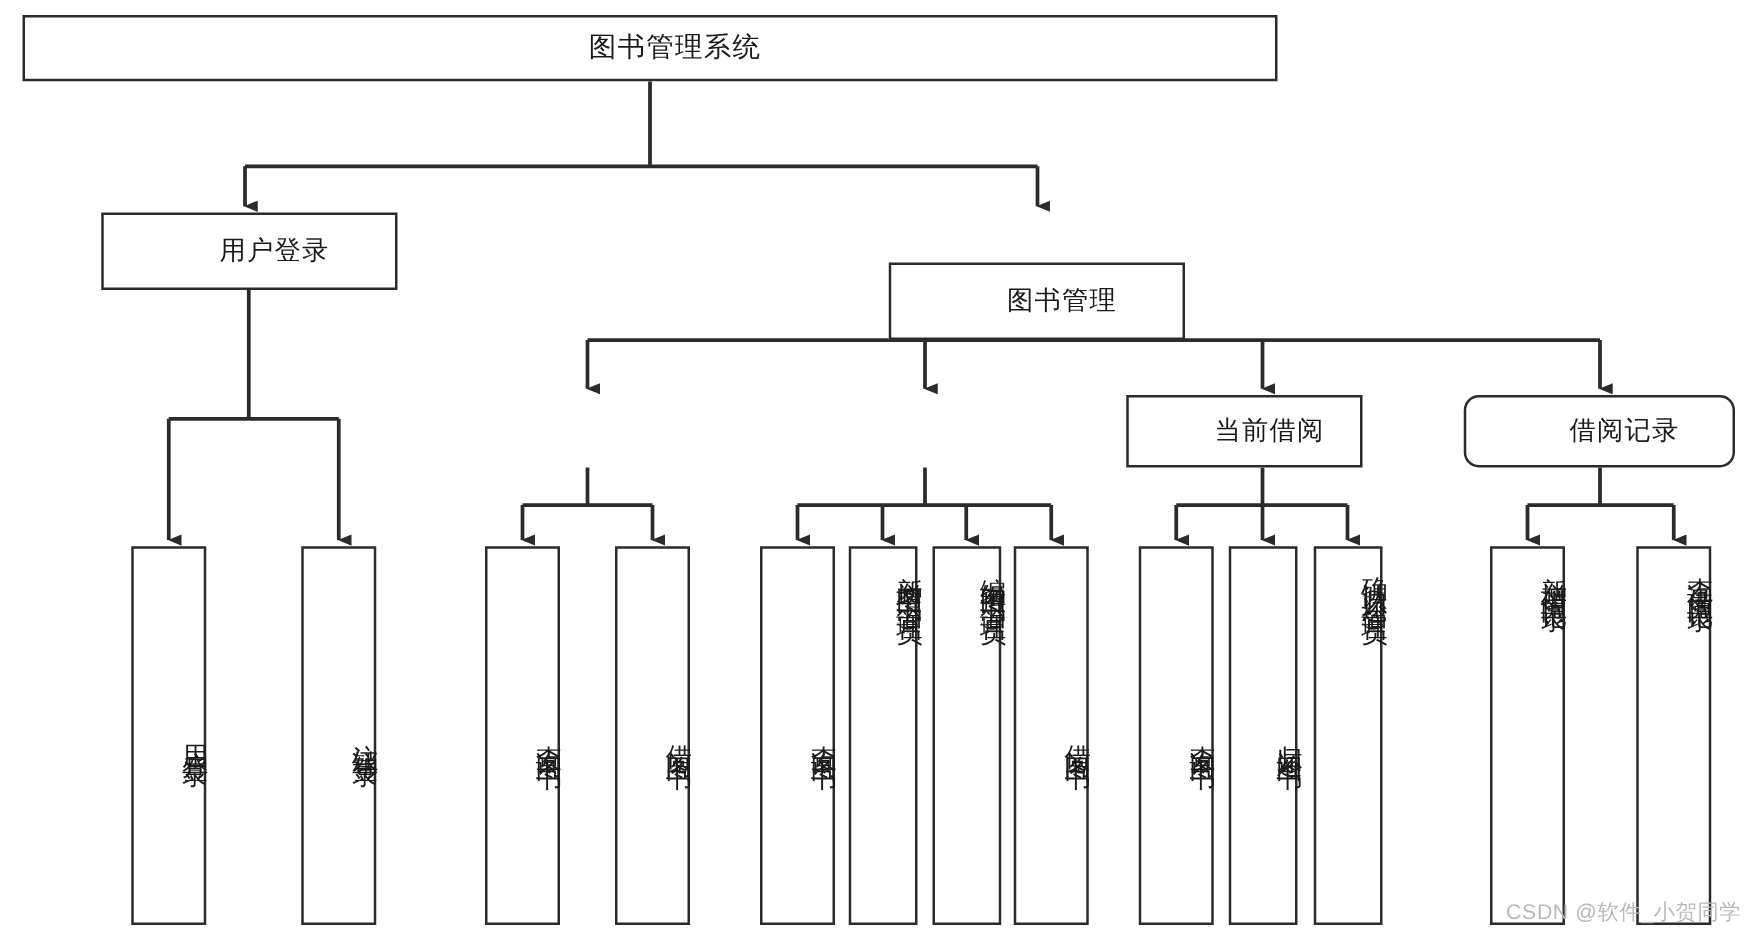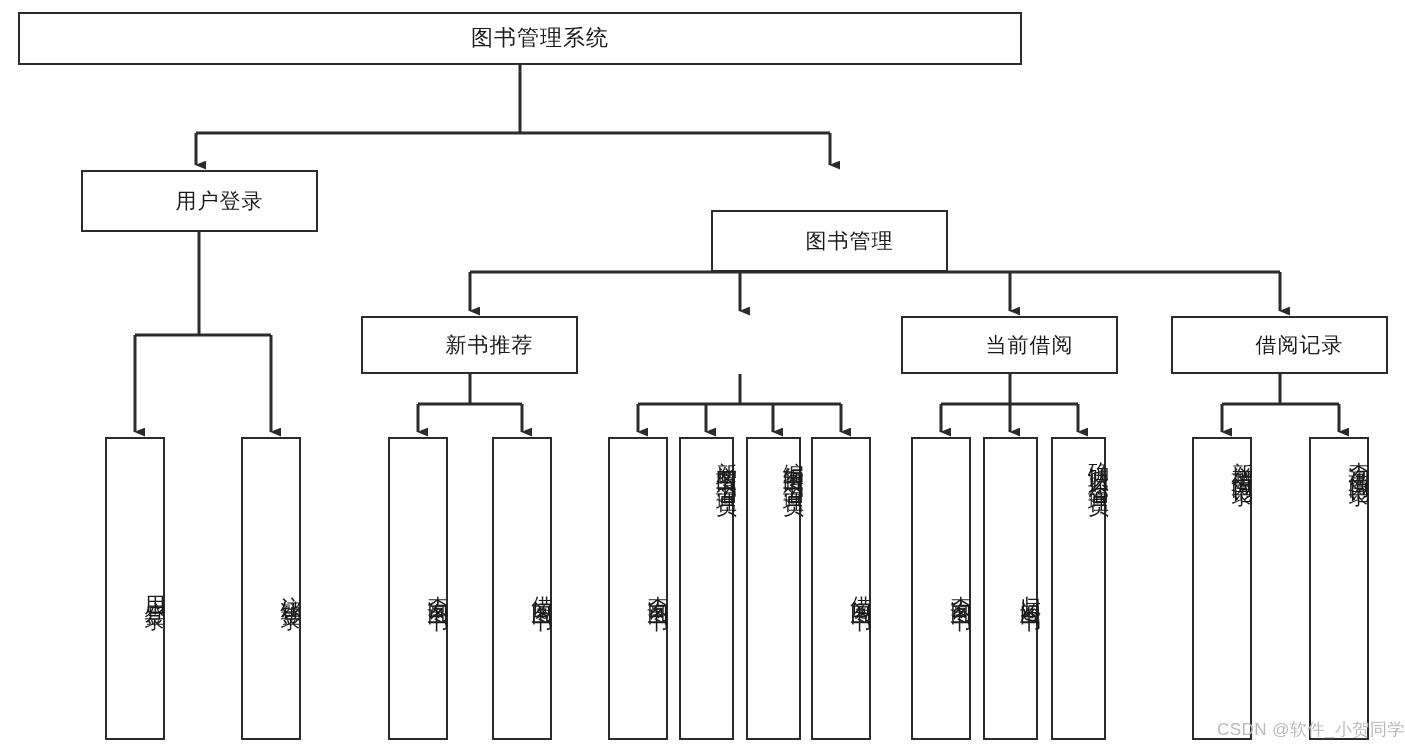--- a/index.html
+++ b/index.html
@@ -60,21 +60,21 @@
     align-items: flex-start;
     justify-content: center;
     padding-top: 6px;
   }
   .leaf-box.short-text {
     align-items: center;
     padding-top: 0;
   }
   #watermark {
     position: absolute;
-    right: 0;
+    right: 12px;
     bottom: 6px;
     font-size: 17px;
     color: #b9b9b9;
     letter-spacing: 0.5px;
     white-space: nowrap;
     pointer-events: none;
   }
 </style>
 </head>
 <body>
@@ -138,27 +138,24 @@
     <span class="node-label horiz-label">图书管理系统</span>
   </div>
 
   <div class="node-box" style="left:81px; top:170px; width:237px; height:62px;">
     <span class="node-label horiz-label">用户登录</span>
   </div>
   <div class="node-box" style="left:711px; top:170px; width:237px; height:62px;margin-top:40px;">
     <span class="node-label horiz-label">图书管理</span>
   </div>
 
-  <div class="node-box" style="left:361px; top:316px; width:217px; height:58px;">
-    <span class="node-label horiz-label">新书推荐</span>
-  </div>
-  <div class="node-box" style="left:901px; top:316px; width:217px; height:58px;">
+  <div class="node-box" style="left:901px; top:316px; width:189px; height:58px;">
     <span class="node-label horiz-label">当前借阅</span>
   </div>
-  <div class="node-box" style="left:1171px; top:316px; width:217px; height:58px;">
+  <div class="node-box" style="left:1171px; top:316px; width:217px; height:58px;border-radius:12px;">
     <span class="node-label horiz-label">借阅记录</span>
   </div>
 
   <div class="node-box leaf-box short-text" style="left:105px; top:437px; width:60px; height:303px;">
     <span class="node-label vert-label">用户登录</span>
   </div>
   <div class="node-box leaf-box short-text" style="left:241px; top:437px; width:60px; height:303px;">
     <span class="node-label vert-label">注销登录</span>
   </div>
 

